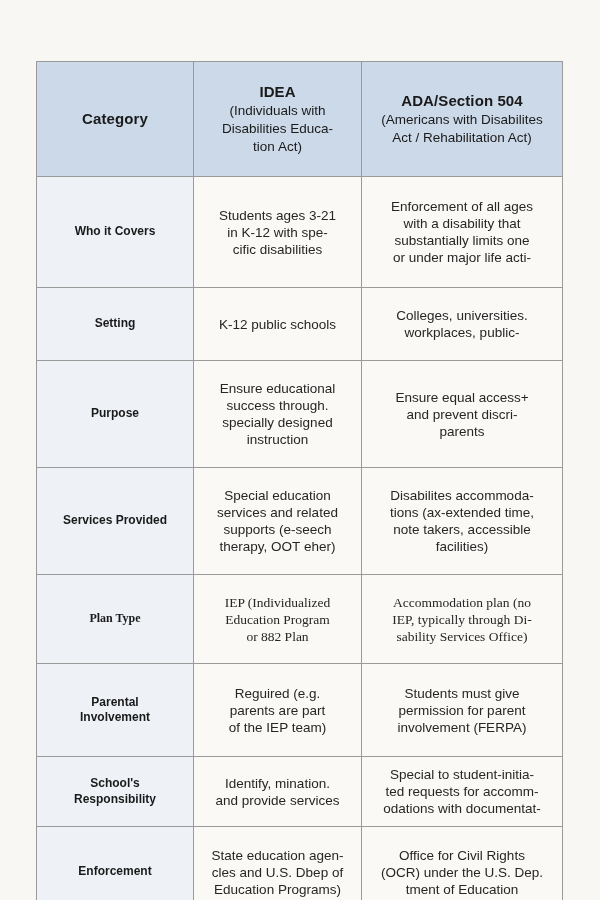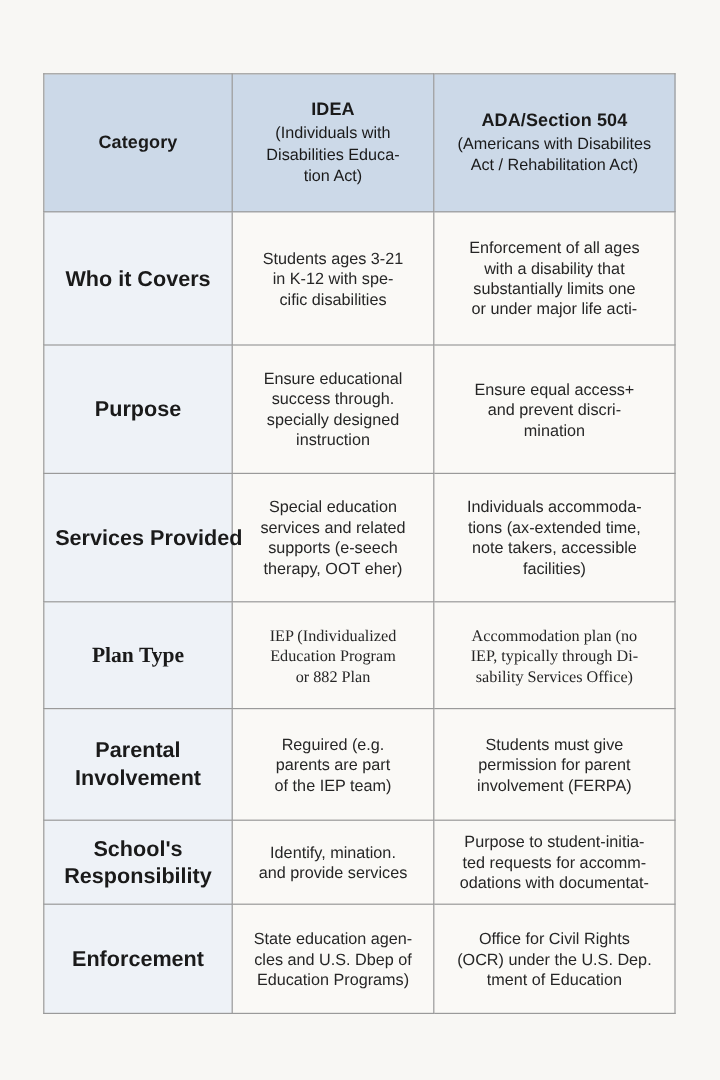--- a/index.html
+++ b/index.html
@@ -65,21 +65,21 @@
     font-weight: normal;
     margin-top: 1px;
   }
   .header-row th.category-head .header-title {
     font-size: 15px;
   }
 
   
   td.category-cell {
     background: #eef2f7;
-    font-size: 18px;
+    font-size: 12px;
     font-weight: bold;
     color: #1a1a1a;
   }
   td.value-cell {
     background: #faf9f6;
     font-size: 13.5px;
     font-weight: normal;
     color: #262626;
   }
   td.value-cell .line,
@@ -136,48 +136,60 @@
             <span class="line">in K-12 with spe-</span>
             <span class="line">cific disabilities</span>
           </td>
           <td class="value-cell">
             <span class="line">Enforcement of all ages</span>
             <span class="line">with a disability that</span>
             <span class="line">substantially limits one</span>
             <span class="line">or under major life acti-</span>
           </td>
         </tr>
+        <tr data-row="setting">
+          <td class="category-cell">
+            <span class="line">Setting</span>
+          </td>
+          <td class="value-cell">
+            <span class="line">K-12 public schools</span>
+          </td>
+          <td class="value-cell">
+            <span class="line">Colleges, universities.</span>
+            <span class="line">workplaces, public-</span>
+          </td>
+        </tr>
         <tr data-row="purpose">
           <td class="category-cell">
             <span class="line">Purpose</span>
           </td>
           <td class="value-cell">
             <span class="line">Ensure educational</span>
             <span class="line">success through.</span>
             <span class="line">specially designed</span>
             <span class="line">instruction</span>
           </td>
           <td class="value-cell">
             <span class="line">Ensure equal access+</span>
             <span class="line">and prevent discri-</span>
-            <span class="line">mination</span>
+            <span class="line">parents</span>
           </td>
         </tr>
         <tr data-row="services-provided">
           <td class="category-cell">
             <span class="line">Services Provided</span>
           </td>
           <td class="value-cell">
             <span class="line">Special education</span>
             <span class="line">services and related</span>
             <span class="line">supports (e-seech</span>
             <span class="line">therapy, OOT eher)</span>
           </td>
           <td class="value-cell">
-            <span class="line">Individuals accommoda-</span>
+            <span class="line">Disabilites accommoda-</span>
             <span class="line">tions (ax-extended time,</span>
             <span class="line">note takers, accessible</span>
             <span class="line">facilities)</span>
           </td>
         </tr>
         <tr data-row="plan-type">
           <td class="category-cell">
             <span class="line">Plan Type</span>
           </td>
           <td class="value-cell">
@@ -210,21 +222,21 @@
         <tr data-row="schools-responsibility">
           <td class="category-cell">
             <span class="line">School's</span>
             <span class="line">Responsibility</span>
           </td>
           <td class="value-cell">
             <span class="line">Identify, mination.</span>
             <span class="line">and provide services</span>
           </td>
           <td class="value-cell">
-            <span class="line">Purpose to student-initia-</span>
+            <span class="line">Special to student-initia-</span>
             <span class="line">ted requests for accomm-</span>
             <span class="line">odations with documentat-</span>
           </td>
         </tr>
         <tr data-row="enforcement">
           <td class="category-cell">
             <span class="line">Enforcement</span>
           </td>
           <td class="value-cell">
             <span class="line">State education agen-</span>

